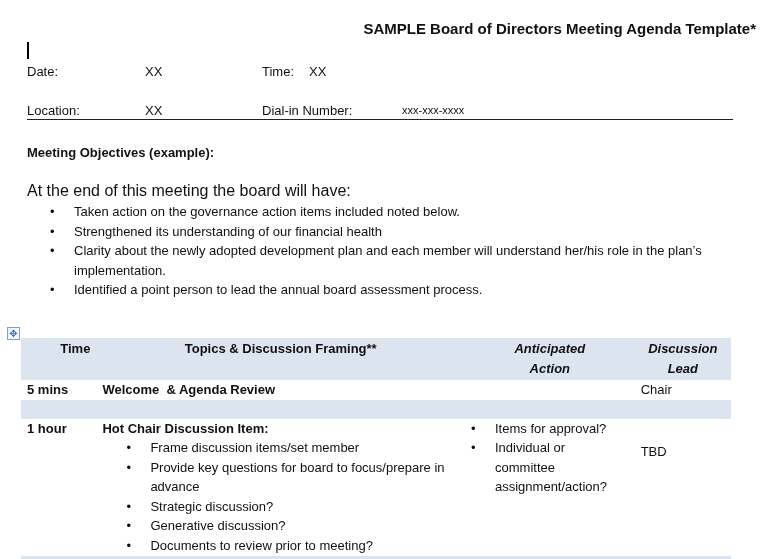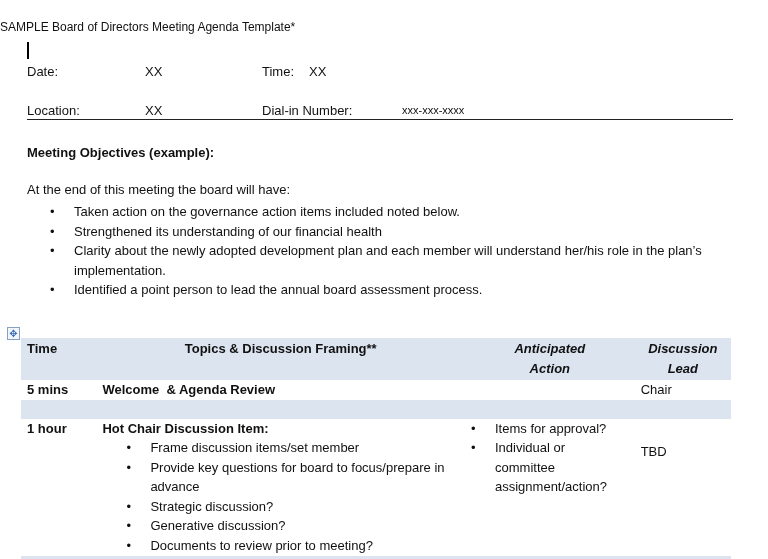--- a/index.html
+++ b/index.html
@@ -1,28 +1,28 @@
 <!DOCTYPE html>
 <html><head>
 <meta charset="utf-8">
 <style>
   html, body { margin: 0; padding: 0; background: #ffffff; }
   body {
     width: 768px; height: 559px; overflow: hidden; position: relative;
     font-family: "Liberation Sans", sans-serif; color: #111; font-size: 13px;
   }
   .title {
-    position: absolute; top: 20px; left: 0; width: 756px; text-align: left;
-    font-weight: normal; font-size: 12px;
+    position: absolute; top: 20px; left: 0; width: 756px; text-align: right;
+    font-weight: bold; font-size: 15px;
   }
   .cursor { position: absolute; left: 27px; top: 42px; width: 2px; height: 17px; background: #000; }
   .field { position: absolute; font-size: 13px; }
   .rule { position: absolute; left: 27px; top: 119px; width: 706px; height: 1px; background: #222; }
   .obj-heading { position: absolute; left: 27px; top: 145px; font-weight: bold; font-size: 13px; }
-  .intro { position: absolute; left: 27px; top: 182px; font-size: 13px; }
+  .intro { position: absolute; left: 27px; top: 182px; font-size: 16px; }
   .obj-list { position: absolute; left: 50px; top: 202px; width: 680px; margin: 0; padding: 0; list-style: none; }
   .obj-list li { position: relative; padding-left: 24px; line-height: 19.6px; font-size: 13px; }
   .obj-list li::before { content: "•"; position: absolute; left: 0; top: 0; }
   .move-icon {
     position: absolute; left: 7px; top: 327px; width: 11px; height: 11px;
     border: 1px solid #8aa0c0; background: #f2f6fb; color: #3a6fb5;
     font-size: 10px; line-height: 11px; text-align: center;
   }
   table.agenda {
     position: absolute; left: 21px; top: 338px; width: 710px; border-collapse: collapse;
@@ -70,21 +70,21 @@
   <li>Strengthened its understanding of our financial health</li>
   <li style="padding-right:10px;">Clarity about the newly adopted development plan and each member will understand her/his role in the plan’s implementation.</li>
   <li>Identified a point person to lead the annual board assessment process.</li>
 </ul>
 
 <div class="move-icon">✥</div>
 
 <table class="agenda">
   <thead>
     <tr>
-      <th class="c-time" style="text-align:left;">Time</th>
+      <th class="c-time" style="text-align:right;">Time</th>
       <th class="c-topic" style="text-align:center;">Topics &amp; Discussion Framing**</th>
       <th class="c-action" style="text-align:center;">
         <span style="display:inline-block; width:90px;">Anticipated Action</span>
       </th>
       <th class="c-lead" style="text-align:center;">
         <span style="display:inline-block; width:70px;">Discussion Lead</span>
       </th>
     </tr>
   </thead>
   <tbody>

